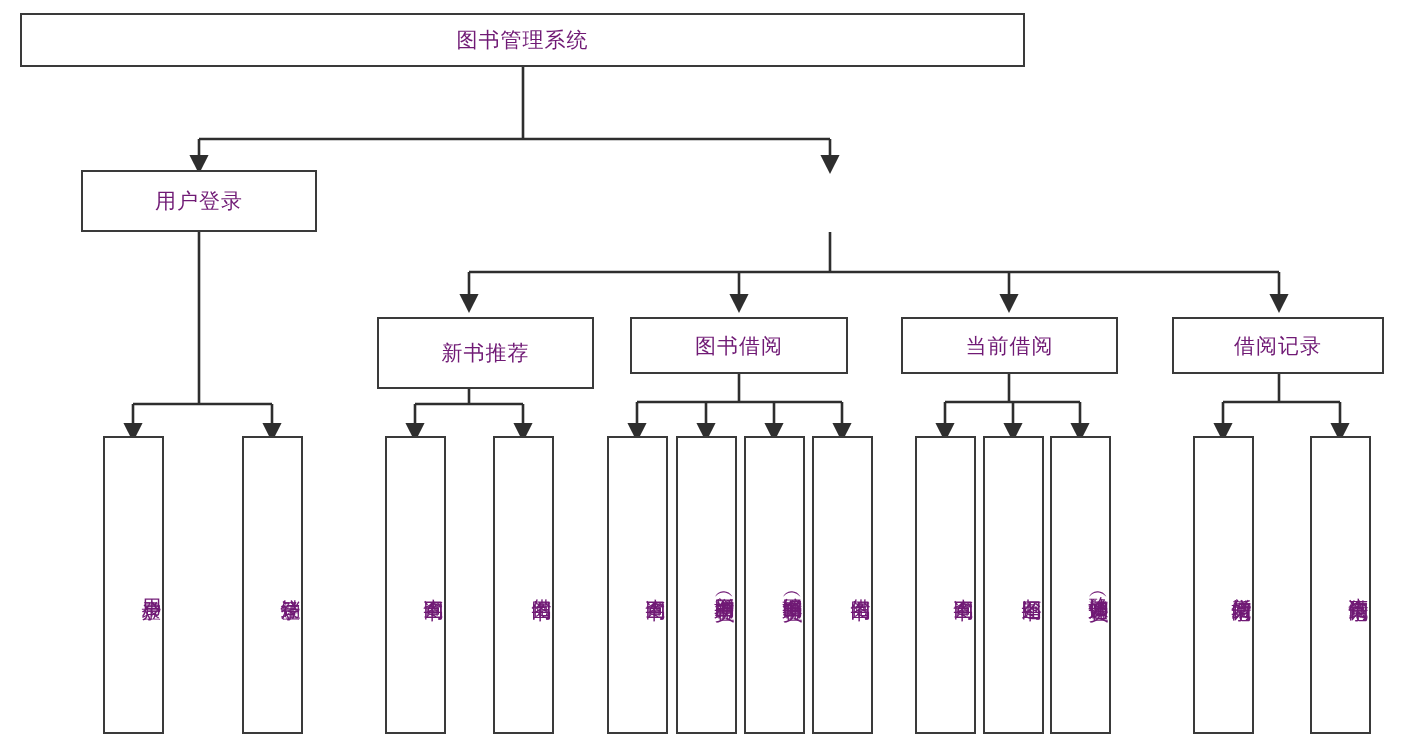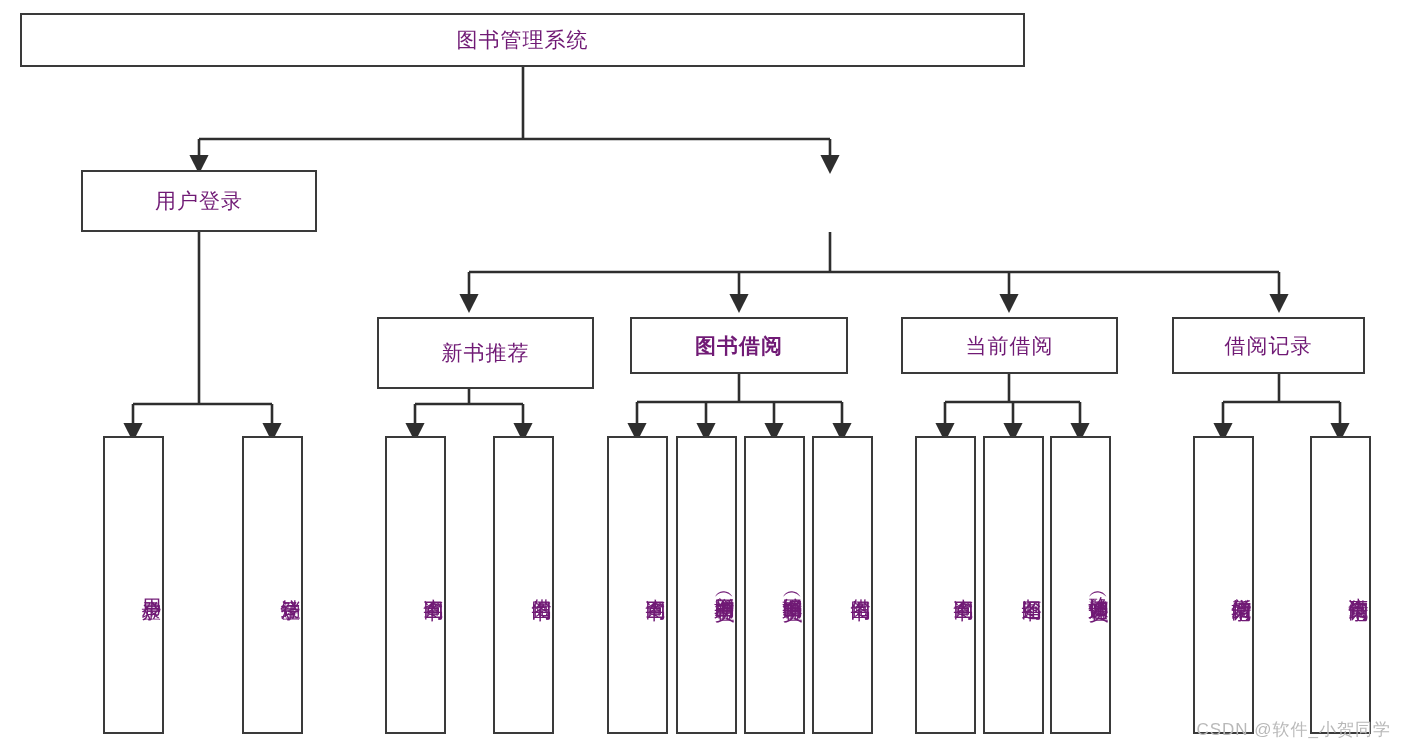--- a/index.html
+++ b/index.html
@@ -119,27 +119,27 @@
     <span>图书管理系统</span>
   </div>
 
   <div class="node h" style="left:81px;top:170px;width:236px;height:62px;">
     <span>用户登录</span>
   </div>
 
   <div class="node h" style="left:361px;top:317px;width:217px;height:72px;margin-left:16px;">
     <span>新书推荐</span>
   </div>
-  <div class="node h" style="left:630px;top:317px;width:218px;height:57px;font-weight:bold;">
+  <div class="node h" style="left:630px;top:317px;width:218px;height:57px;">
     <span>图书借阅</span>
   </div>
   <div class="node h" style="left:901px;top:317px;width:217px;height:57px;justify-content:center;">
     <span>当前借阅</span>
   </div>
-  <div class="node h" style="left:1172px;top:317px;width:193px;height:57px;">
+  <div class="node h" style="left:1172px;top:317px;width:212px;height:57px;">
     <span>借阅记录</span>
   </div>
 
   <div class="node v" style="left:103px;top:436px;width:61px;height:298px;">
     <span class="vtext">用户登录</span>
   </div>
   <div class="node v" style="left:242px;top:436px;width:61px;height:298px;">
     <span class="vtext">注销登录</span>
   </div>
 
@@ -173,15 +173,14 @@
     <span class="vtext">确认归还（管理员）</span>
   </div>
 
   <div class="node v" style="left:1193px;top:436px;width:61px;height:298px;">
     <span class="vtext">新增借阅记录</span>
   </div>
   <div class="node v" style="left:1310px;top:436px;width:61px;height:298px;">
     <span class="vtext">查询借阅记录</span>
   </div>
 
-  <div class="watermark">CSDN @软件_小贺同学</div>
 
 </div>
 
 </body></html>

